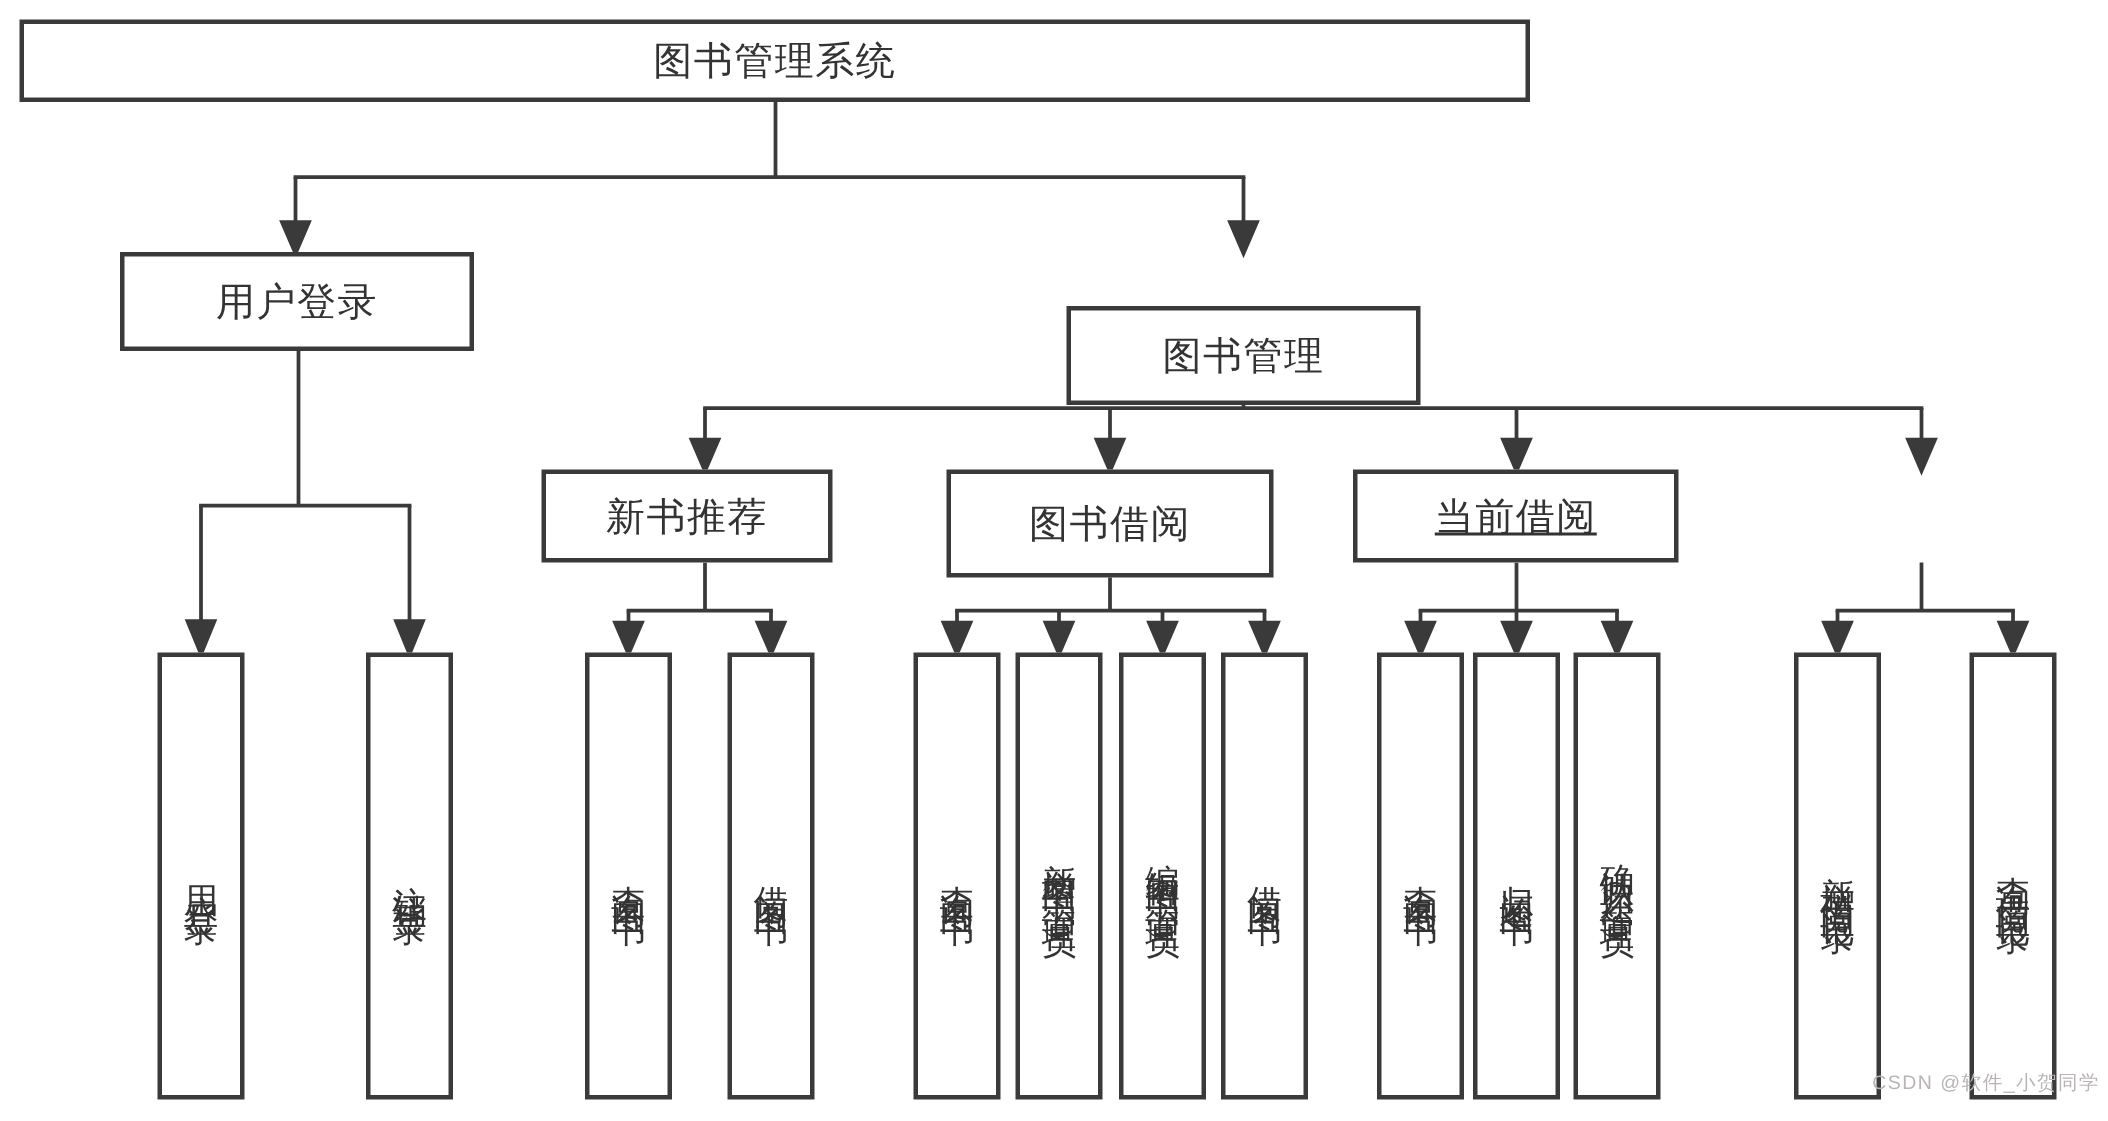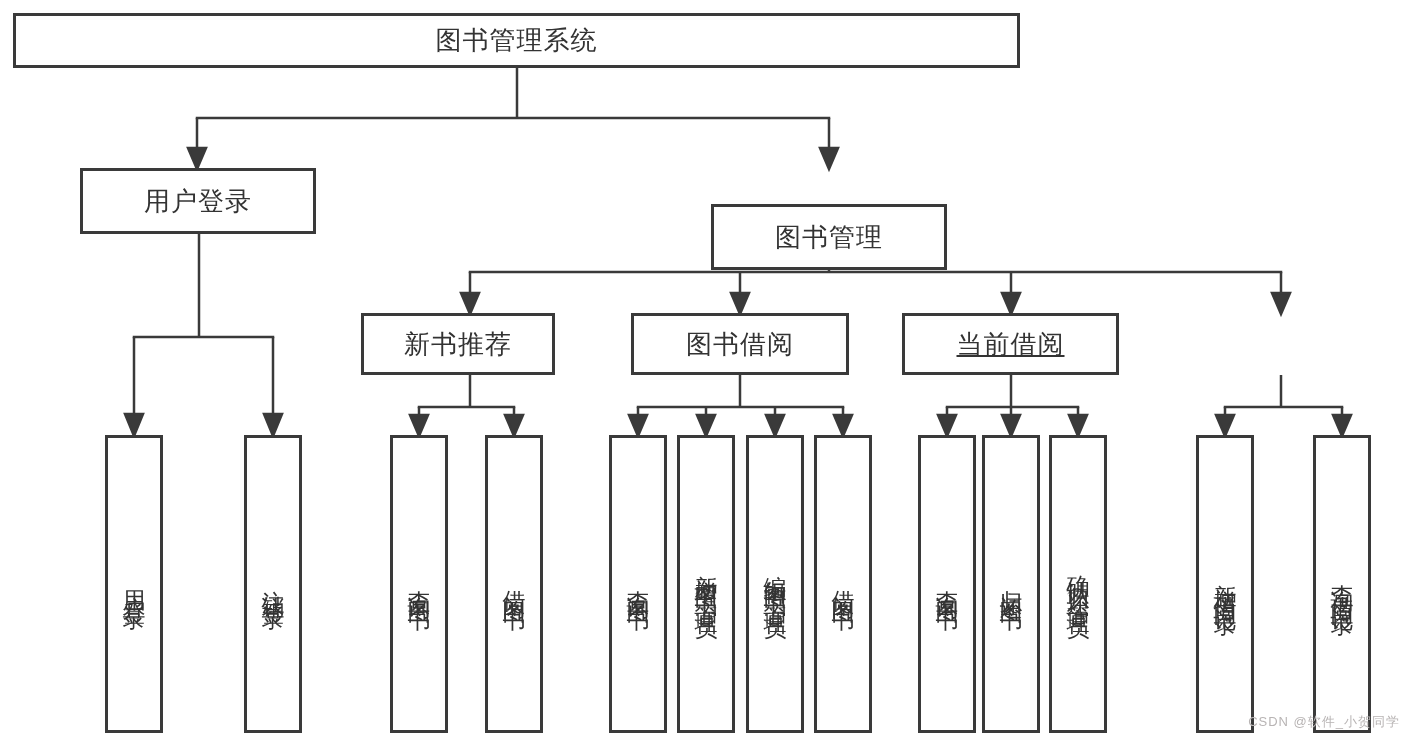--- a/index.html
+++ b/index.html
@@ -143,21 +143,21 @@
   <div class="node h-node" style="left:80px; top:168px; width:236px; height:66px;">
     <span class="lbl">用户登录</span>
   </div>
   <div class="node h-node" style="left:711px; top:168px; width:236px; height:66px;margin-top:36px;">
     <span class="lbl">图书管理</span>
   </div>
 
   <div class="node h-node" style="left:361px; top:313px; width:194px; height:62px;">
     <span class="lbl">新书推荐</span>
   </div>
-  <div class="node h-node" style="left:631px; top:313px; width:218px; height:62px;">
+  <div class="node h-node" style="left:631px; top:313px; width:218px; height:72px;">
     <span class="lbl">图书借阅</span>
   </div>
   <div class="node h-node" style="left:902px; top:313px; width:217px; height:62px;text-decoration:underline;">
     <span class="lbl">当前借阅</span>
   </div>
 
   <div class="node v-node" style="left:105px; top:435px; width:58px; height:298px;">
     <span class="lbl">用户登录</span>
   </div>
   <div class="node v-node" style="left:244px; top:435px; width:58px; height:298px;">

